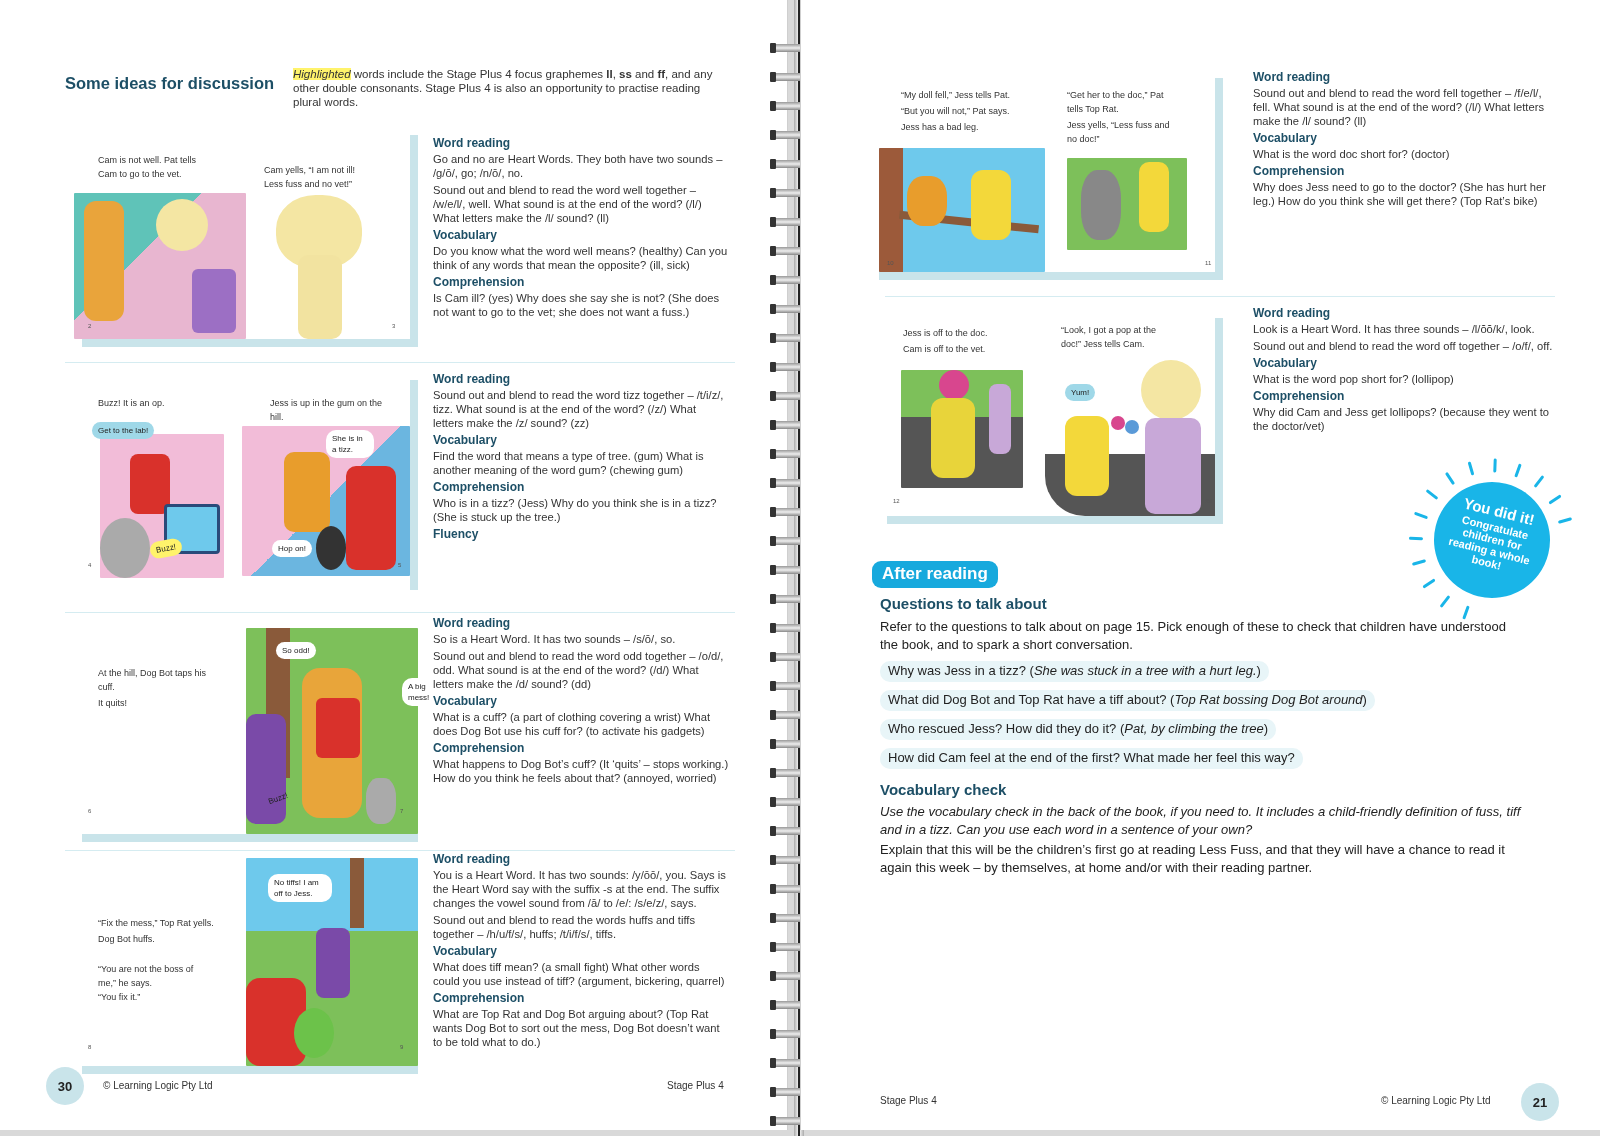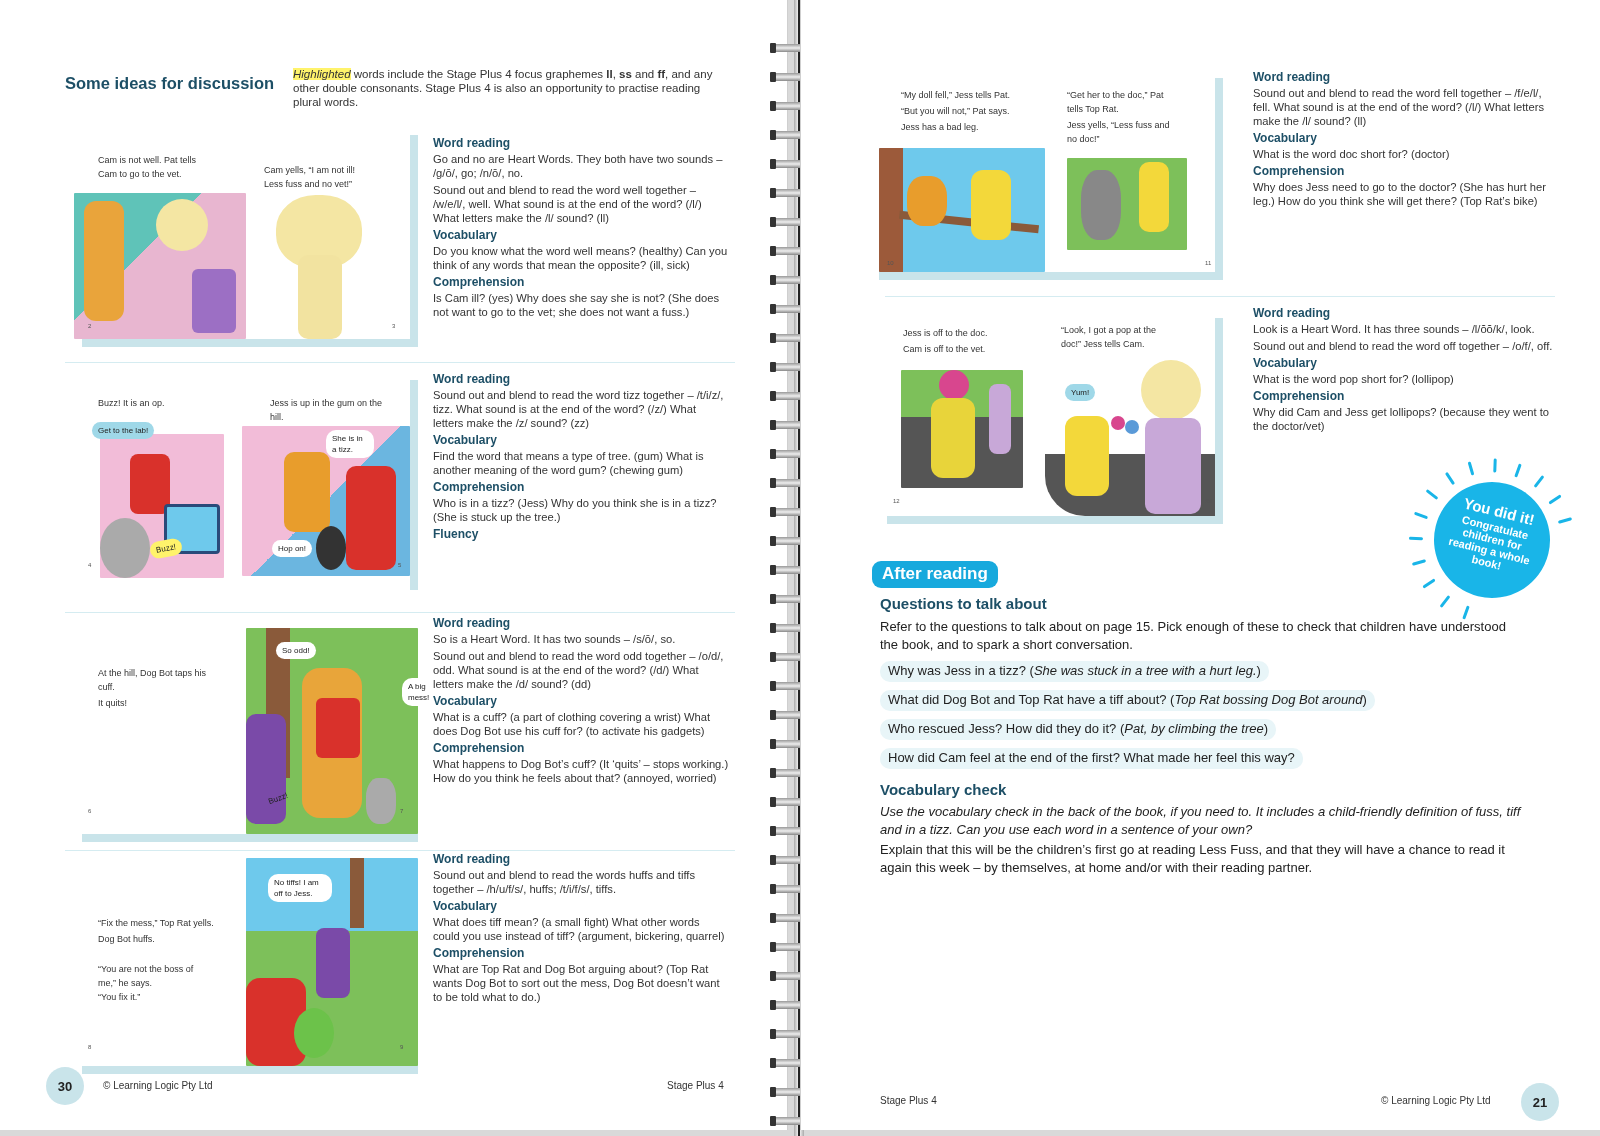--- a/index.html
+++ b/index.html
@@ -167,20 +167,21 @@
       <div style="position:absolute;left:70px;top:70px;width:34px;height:70px;background:#7a4aa8;border-radius:8px;"></div>
       <div style="position:absolute;left:0;top:120px;width:60px;height:88px;background:#d9312b;border-radius:14px;"></div>
       <div style="position:absolute;left:48px;top:150px;width:40px;height:50px;background:#6cc24a;border-radius:50%;"></div>
     </div>
     <div class="bubble" style="left:186px;top:16px;width:64px;">No tiffs! I am off to Jess.</div>
     <div class="pg" style="left:6px;top:186px;">8</div>
     <div class="pg" style="left:318px;top:186px;">9</div>
   </div>
   <div class="notes" style="left:433px;top:850px;width:296px;">
     <h4>Word reading</h4>
+    <p>You is a Heart Word. It has two sounds: /y/ōō/, you. Says is the Heart Word say with the suffix -s at the end. The suffix changes the vowel sound from /ā/ to /e/: /s/e/z/, says.</p>
     <p>Sound out and blend to read the words huffs and tiffs together – /h/u/f/s/, huffs; /t/i/f/s/, tiffs.</p>
     <h4>Vocabulary</h4>
     <p>What does tiff mean? (a small fight) What other words could you use instead of tiff? (argument, bickering, quarrel)</p>
     <h4>Comprehension</h4>
     <p>What are Top Rat and Dog Bot arguing about? (Top Rat wants Dog Bot to sort out the mess, Dog Bot doesn’t want to be told what to do.)</p>
   </div>
 
   <div class="footer-num" style="left:46px;top:1067px;">30</div>
   <div class="footer-text" style="left:103px;top:1080px;">© Learning Logic Pty Ltd</div>
   <div class="footer-text" style="left:667px;top:1080px;">Stage Plus 4</div>

